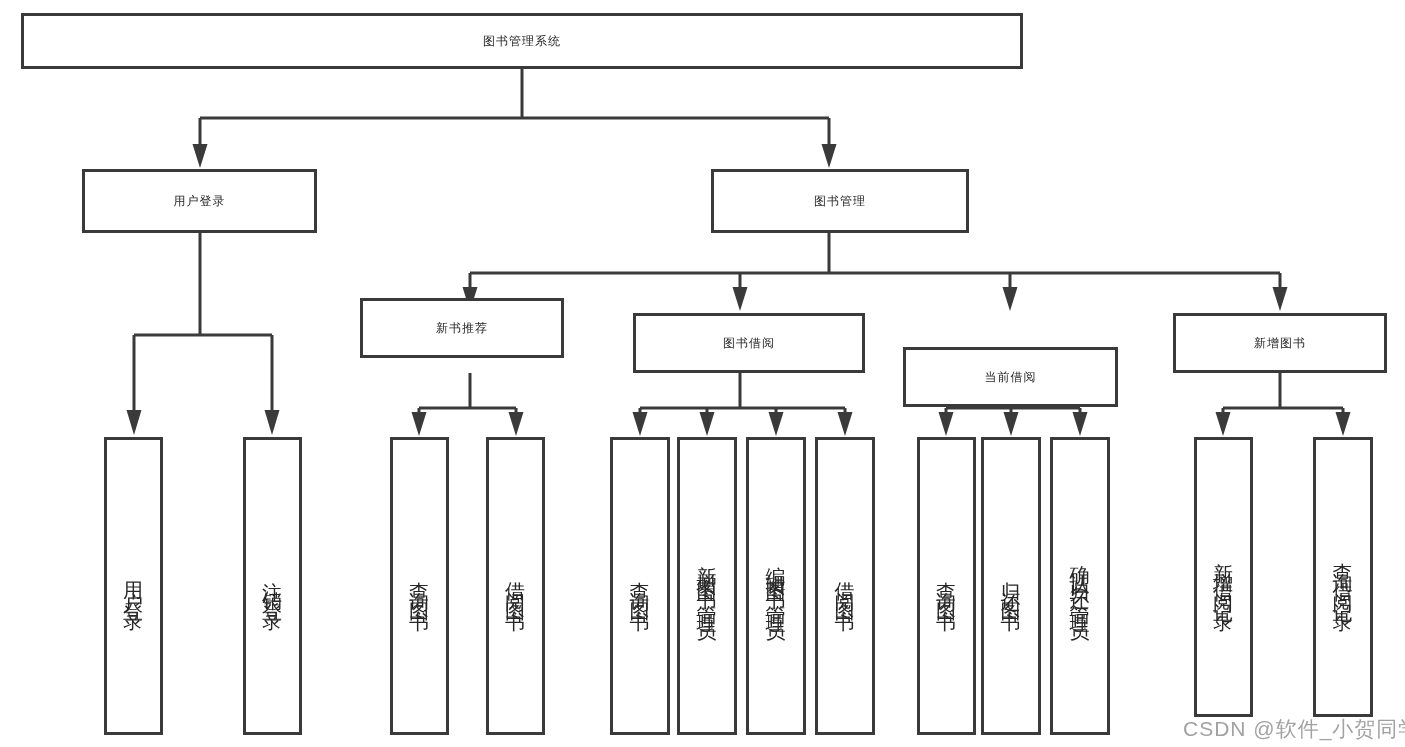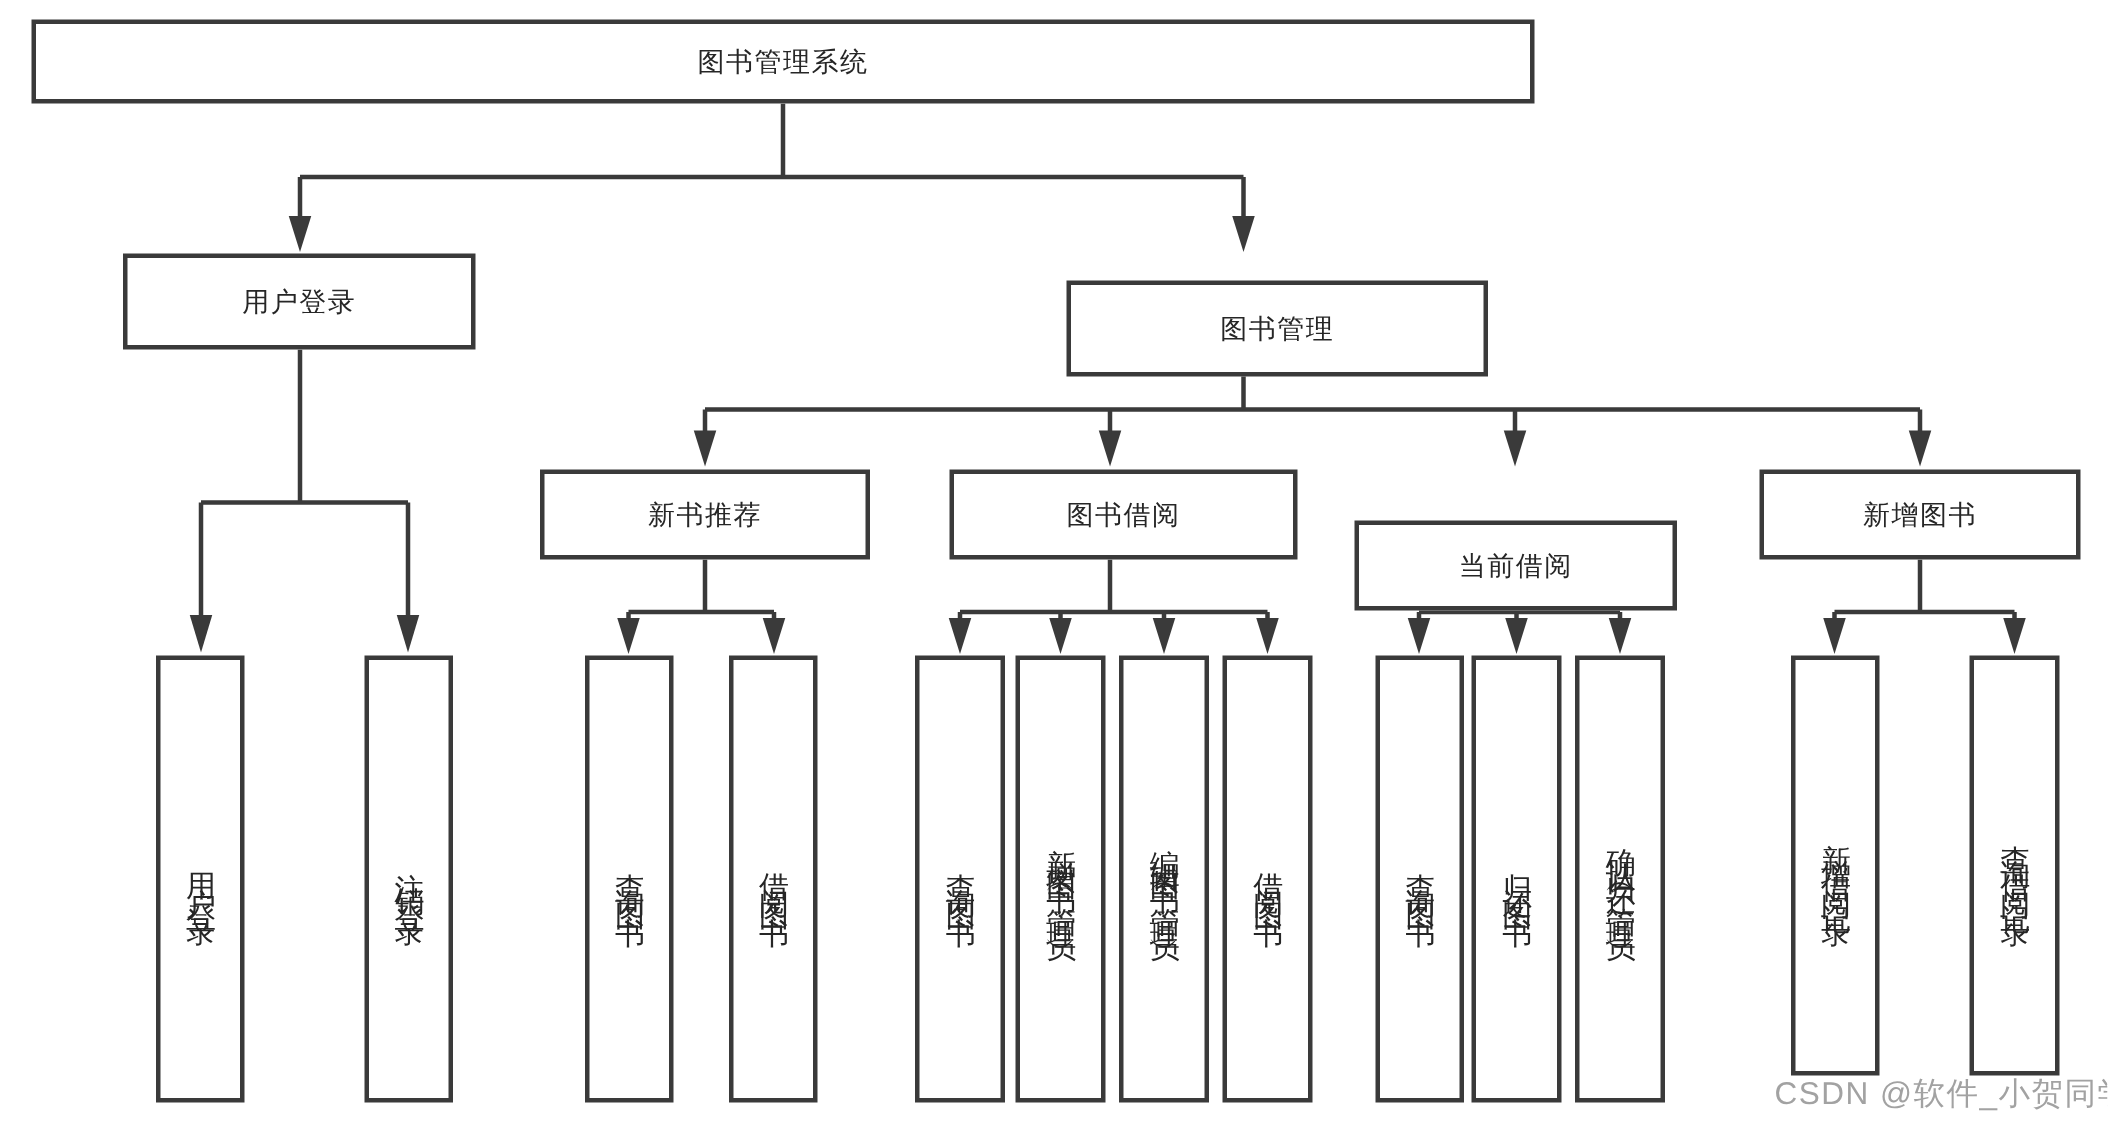--- a/index.html
+++ b/index.html
@@ -14,21 +14,21 @@
   #wires { position: absolute; left: 0; top: 0; width: 1405px; height: 747px; }
   .box {
     position: absolute;
     box-sizing: border-box;
     border: 3px solid #3a3a3a;
     background: #ffffff;
     display: flex;
     align-items: center;
     justify-content: center;
     color: #262626;
-    font-size: 18px;
+    font-size: 12px;
     letter-spacing: 1px;
     white-space: nowrap;
   }
   .box-v {
     writing-mode: vertical-rl;
     text-orientation: mixed;
     font-size: 20px;
     letter-spacing: 10px;
     line-height: 1;
   }
@@ -84,23 +84,23 @@
       <polygon points="1003.5,412 1018.5,412 1011,436"></polygon>
       <polygon points="1072.5,412 1087.5,412 1080,436"></polygon>
       <polygon points="1215.5,412 1230.5,412 1223,436"></polygon>
       <polygon points="1335.5,412 1350.5,412 1343,436"></polygon>
     </g>
   </svg>
 
   <div class="box" style="left:21px; top:13px; width:1002px; height:56px;">图书管理系统</div>
 
   <div class="box" style="left:82px; top:169px; width:235px; height:64px;">用户登录</div>
-  <div class="box" style="left:711px; top:187px; width:281px; height:64px;">图书管理</div>
+  <div class="box" style="left:711px; top:169px; width:258px; height:64px;">图书管理</div>
 
-  <div class="box" style="left:360px; top:313px; width:220px; height:60px;">新书推荐</div>
+  <div class="box" style="left:360px; top:298px; width:204px; height:60px;">新书推荐</div>
   <div class="box" style="left:633px; top:313px; width:232px; height:60px;">图书借阅</div>
   <div class="box" style="left:903px; top:313px; width:215px; height:60px;margin-top:34px;">当前借阅</div>
   <div class="box" style="left:1173px; top:313px; width:214px; height:60px;">新增图书</div>
 
   <div class="box box-v" style="left:104px; top:437px; width:59px; height:298px;">用户登录</div>
   <div class="box box-v" style="left:243px; top:437px; width:59px; height:298px;">注销登录</div>
 
   <div class="box box-v" style="left:390px; top:437px; width:59px; height:298px;">查询图书</div>
   <div class="box box-v" style="left:486px; top:437px; width:59px; height:298px;">借阅图书</div>
 

